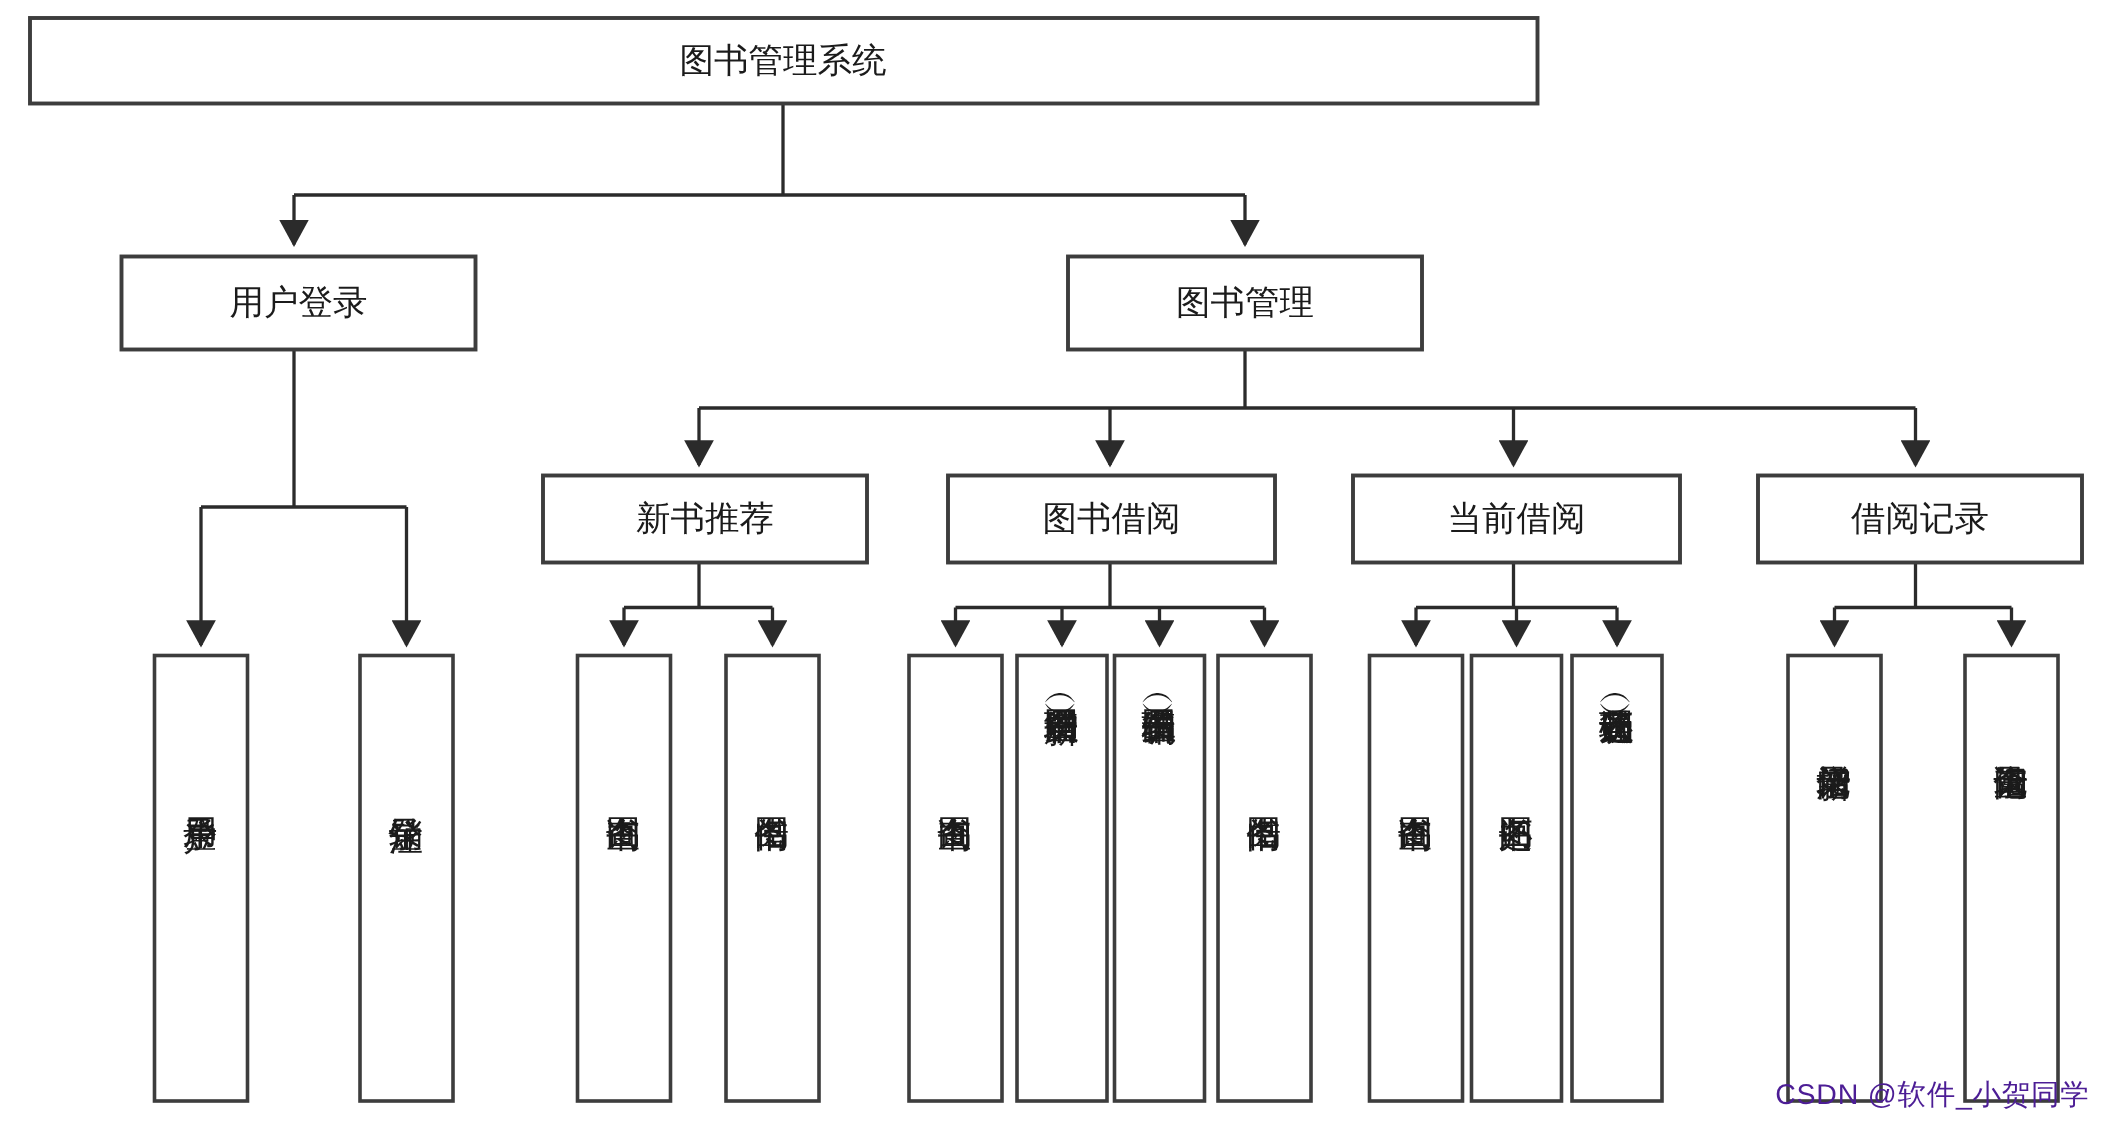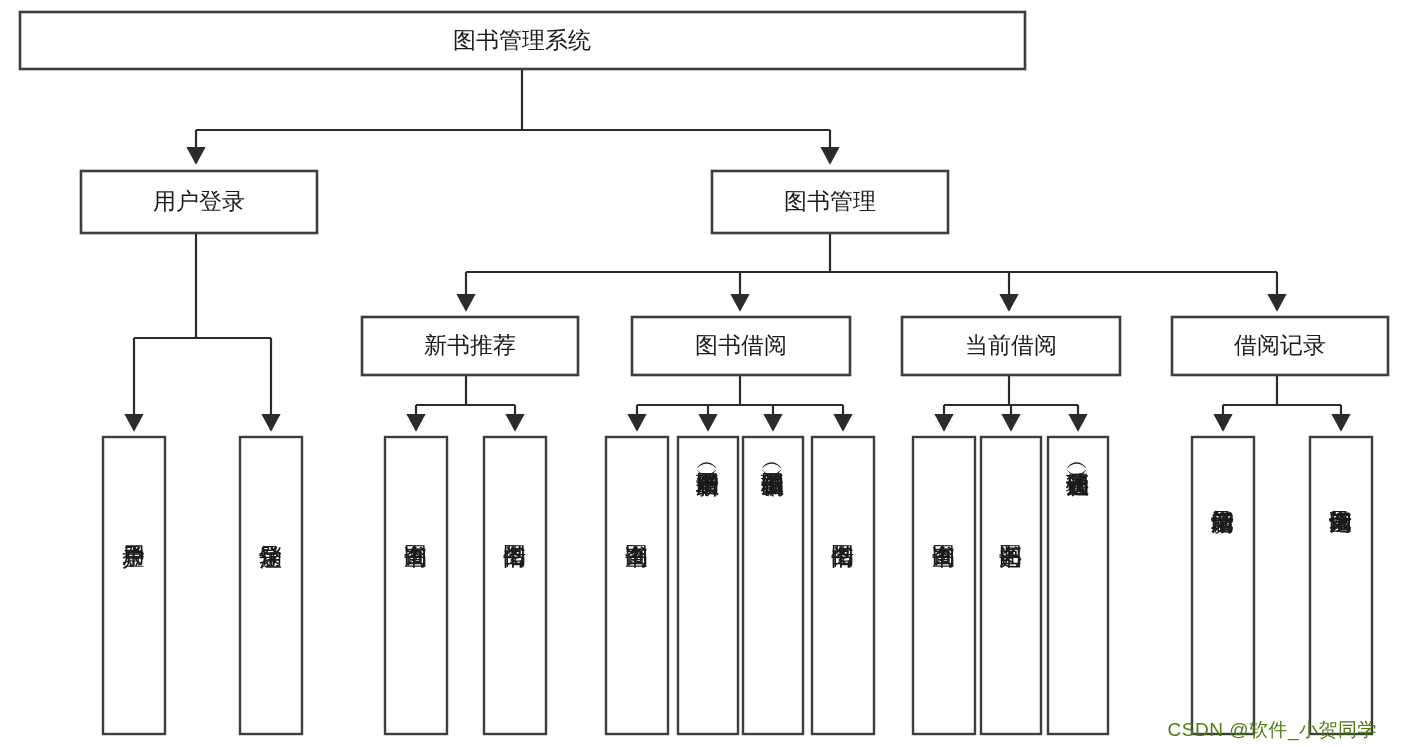--- a/index.html
+++ b/index.html
@@ -54,25 +54,25 @@
     dominant-baseline: middle;
   }
   .node-label-v {
     font-family: "Liberation Sans", "DejaVu Sans", sans-serif;
     font-size: 23px;
     fill: #1b1b1b;
     text-anchor: middle;
   }
   .watermark {
     position: absolute;
-    right: 28px;
+    right: 12px;
     bottom: 4px;
     font-family: "Liberation Sans", "DejaVu Sans", sans-serif;
     font-size: 19px;
-    color: #4d7c0f;
+    color: #4c1d95;
     letter-spacing: 0.5px;
     white-space: nowrap;
     pointer-events: none;
   }
 </style>
 </head>
 <body>
 
 <div id="diagram-root">
 

